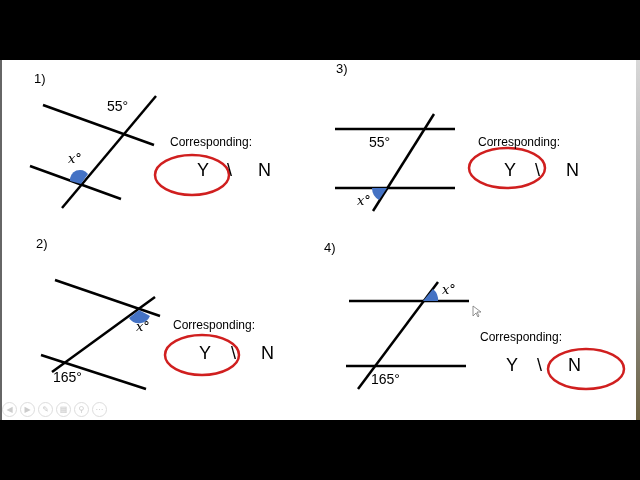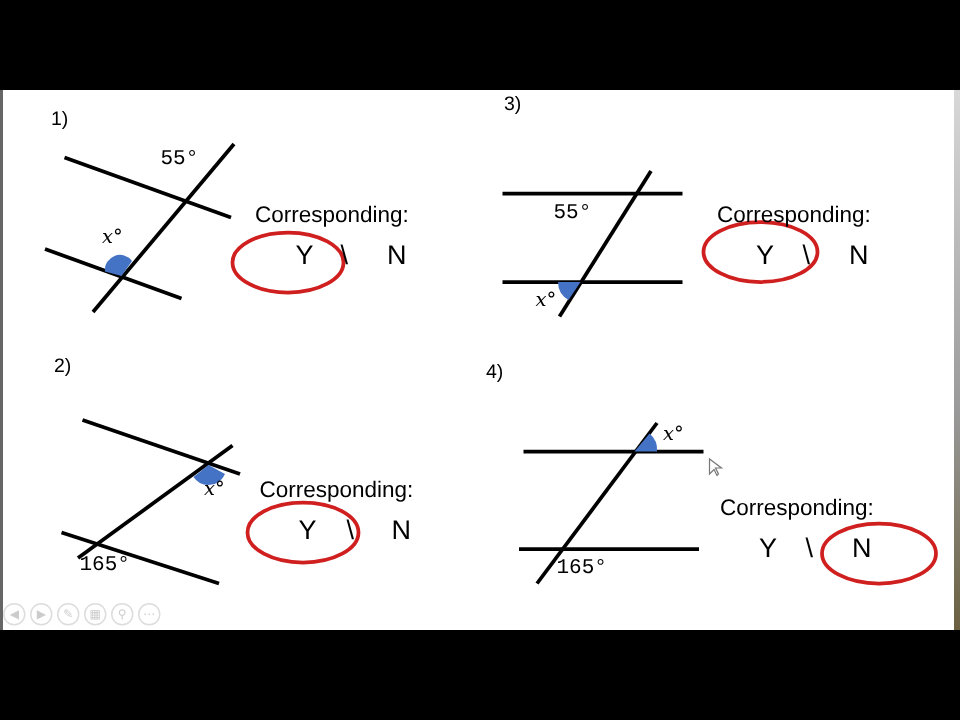--- a/index.html
+++ b/index.html
@@ -1,25 +1,25 @@
 <!DOCTYPE html>
 <html><head>
 <meta charset="utf-8">
 <style>
   html,body{margin:0;padding:0;}
   body{width:640px;height:480px;background:#000;position:relative;overflow:hidden;font-family:"Liberation Sans",sans-serif;}
   .slide{position:absolute;left:0;top:60px;width:636px;height:360px;background:#fff;border-left:2px solid #666;}
   .sidestrip{position:absolute;left:636px;top:60px;width:4px;height:360px;background:linear-gradient(#d8d8d8,#999 60%,#6a6040);}
   .num{position:absolute;font-size:13px;color:#000;}
-  .label{position:absolute;font-size:15px;color:#000;}
+  .label{position:absolute;font-size:12px;color:#000;}
   .yn{position:absolute;font-size:18px;color:#000;}
   svg.fig{position:absolute;left:0;top:0;}
   .ctrls{position:absolute;left:2px;top:402px;display:flex;gap:3px;}
   .ctrl{width:13px;height:13px;border:1px solid #ddd;border-radius:50%;color:#ccc;font-size:8px;line-height:13px;text-align:center;}
-  .math{font-family:Liberation Mono, monospace;font-size:14px;font-style:normal;}
+  .math{font-family:Liberation Sans, sans-serif;font-size:14px;font-style:normal;}
   .mathx{font-family:"DejaVu Serif",serif;font-size:13px;font-style:italic;}
 </style>
 </head>
 <body>
 
 <div class="slide">
   <svg class="fig" width="636" height="360">
 
     <g>
       <line x1="41" y1="45" x2="152" y2="85" stroke="#000" stroke-width="2.5"></line>

